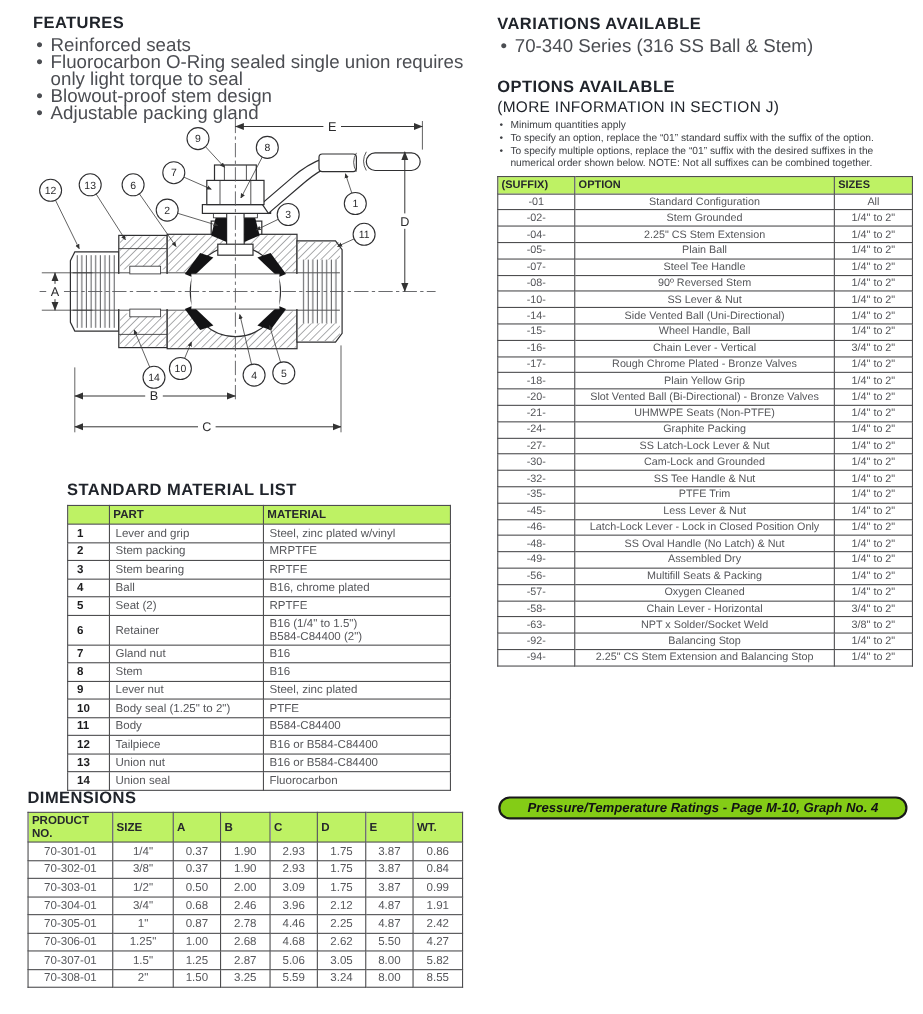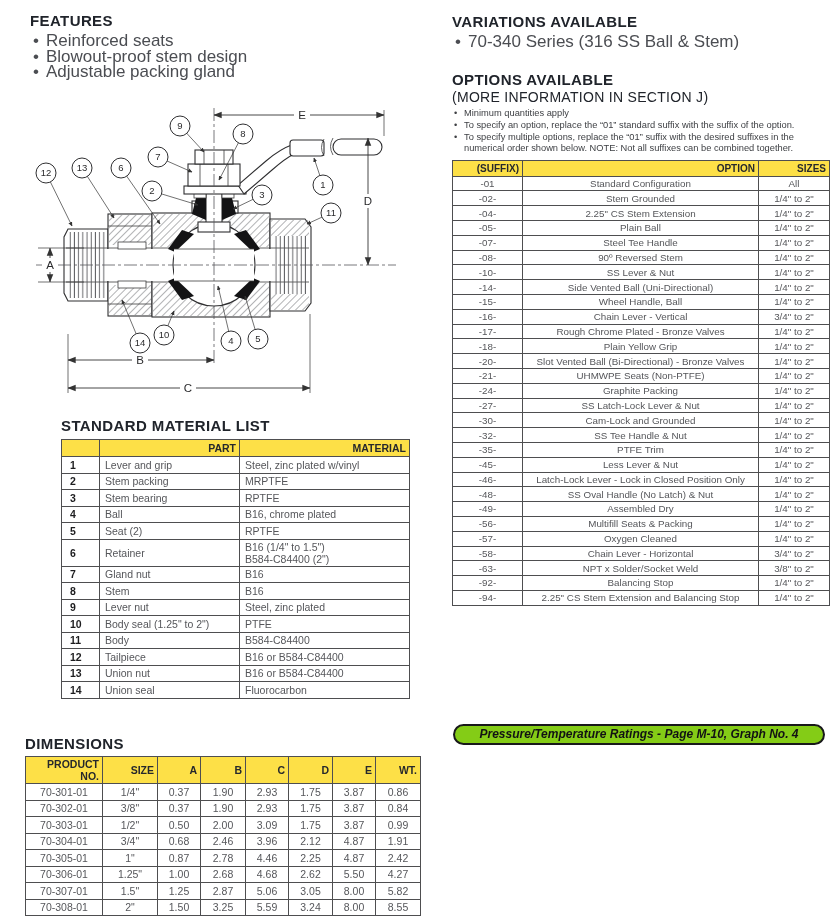--- a/index.html
+++ b/index.html
@@ -10,46 +10,46 @@
   h2.sec { font-size: 15px; font-weight: bold; letter-spacing: .4px; color: #20242b; }
 
   
   .features { position: absolute; left: 30px; top: 12px; width: 400px; }
   .bullets { list-style: none; margin-top: 4px; }
   .bullets li { position: relative; padding-left: 16px; font-size: 17px; line-height: 15.5px; color: #4b4d52; }
   .bullets li::before { content: "\2022"; position: absolute; left: 3px; color: #4b4d52; }
 
   .diagram { position: absolute; left: 22px; top: 102px; width: 418px; height: 313px; }
 
-  .material { position: absolute; left: 26px; top: 417px; width: 384px; padding-left: 35px; }
+  .material { position: absolute; left: 26px; top: 437px; width: 384px; padding-left: 35px; }
   .material table { margin-top: 5px; }
 
-  .dims-sec { position: absolute; left: 25px; top: 735px; width: 396px; }
+  .dims-sec { position: absolute; left: 25px; top: 717px; width: 396px; }
   .dims-sec table { margin-top: 4px; }
 
   
   .variations { position: absolute; left: 452px; top: 13px; width: 378px; }
   .options { position: absolute; left: 452px; top: 71px; width: 378px; }
   .options .sub { font-size: 14px; letter-spacing: .3px; color: #20242b; margin-top: 1px; }
   .notes { list-style: none; margin-top: 3px; }
   .notes li { position: relative; padding-left: 12px; font-size: 9.3px; line-height: 11.8px; color: #3f4145; }
   .notes li::before { content: "\2022"; position: absolute; left: 2px; }
   .options table { margin-top: 5px; }
 
   .pressure-box { position: absolute; left: 453px; top: 724px; width: 372px; height: 21px;
     background: #84cc16; border: 2px solid #18181a; border-radius: 11px;
     font-size: 12px; font-weight: bold; font-style: italic; color: #121214;
     text-align: center; line-height: 17px; }
 
   
   table { border-collapse: collapse; table-layout: fixed; width: 100%;
     border: 1.5px solid #2b2b2d; }
   th, td { border: 1px solid #4e4e50; overflow: hidden; }
-  th { background: #fde047; font-size: 10.5px; font-weight: bold; color: #26282c;
-    text-align: right; height: 17px; padding: 1px 3px; }
+  th { background: #bef264; font-size: 10.5px; font-weight: bold; color: #26282c;
+    text-align: left; height: 17px; padding: 1px 3px; }
   td { font-size: 10.5px; color: #55565a; padding: 1px 5px; height: 16.5px; line-height: 1.15; }
 
   table.material-table td:nth-child(1) { font-weight: bold; color: #1d1d1f; text-align: left; padding-left: 8px; }
   table.material-table td:nth-child(2), table.material-table td:nth-child(3) { text-align: left; white-space: pre-line; }
 
   table.options-table { border: 1.5px solid #242426; }
   table.options-table th { font-size: 10px; height: 15.5px; }
   table.options-table td { font-size: 9.8px; height: 14.8px; text-align: center; white-space: nowrap; padding: 1px 2px; }
 
   table.dims-table td { text-align: center; white-space: nowrap; }
@@ -65,20 +65,21 @@
 </style>
 </head>
 <body>
 
 <div class="page">
 
   <section class="features">
     <h2 class="sec">FEATURES</h2>
     <ul class="bullets">
         <li>Reinforced seats</li>
+        <li>Fluorocarbon O-Ring sealed single union requires only light torque to seal</li>
         <li>Blowout-proof stem design</li>
         <li>Adjustable packing gland</li>
       </ul>
   </section>
 
   <div class="diagram">
     <svg width="418" height="313" viewBox="0 0 418 313" xmlns="http://www.w3.org/2000/svg">
       <defs>
         <pattern id="hatch" width="5" height="5" patternUnits="userSpaceOnUse" patternTransform="rotate(45)">
           <line x1="0" y1="0" x2="0" y2="5" stroke="#55565a" stroke-width="0.9"></line>

